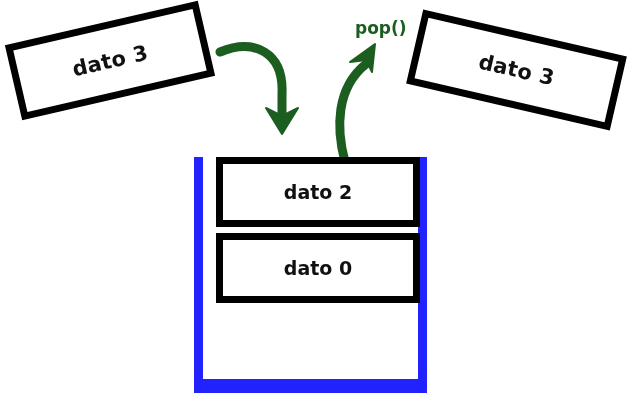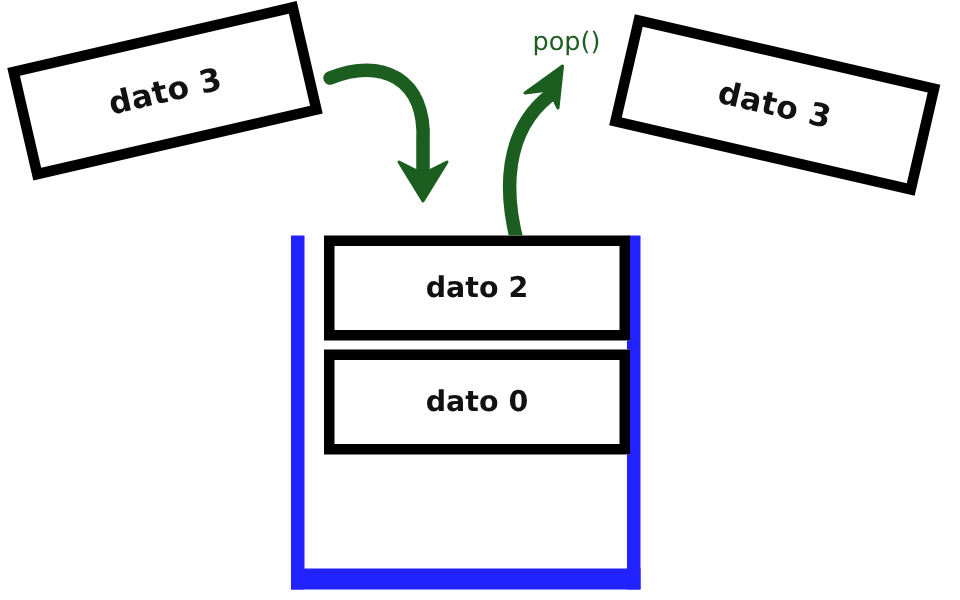--- a/index.html
+++ b/index.html
@@ -55,21 +55,21 @@
     overflow: visible;
     pointer-events: none;
   }
   #push-arrow-svg { left: 206px; top: 22px; }
   #pop-arrow-svg  { left: 326px; top: 36px; }
 
   
   .op-label {
     position: absolute;
     font-size: 17px;
-    font-weight: normal;
+    font-weight: bold;
     color: #1b5e20;
     white-space: nowrap;
   }
   #push-label { left: 193px; top: 129px; }
   #pop-label  { left: 355px; top: 18px; }
 
   
   #stack-container {
     position: absolute;
     left: 194px;

